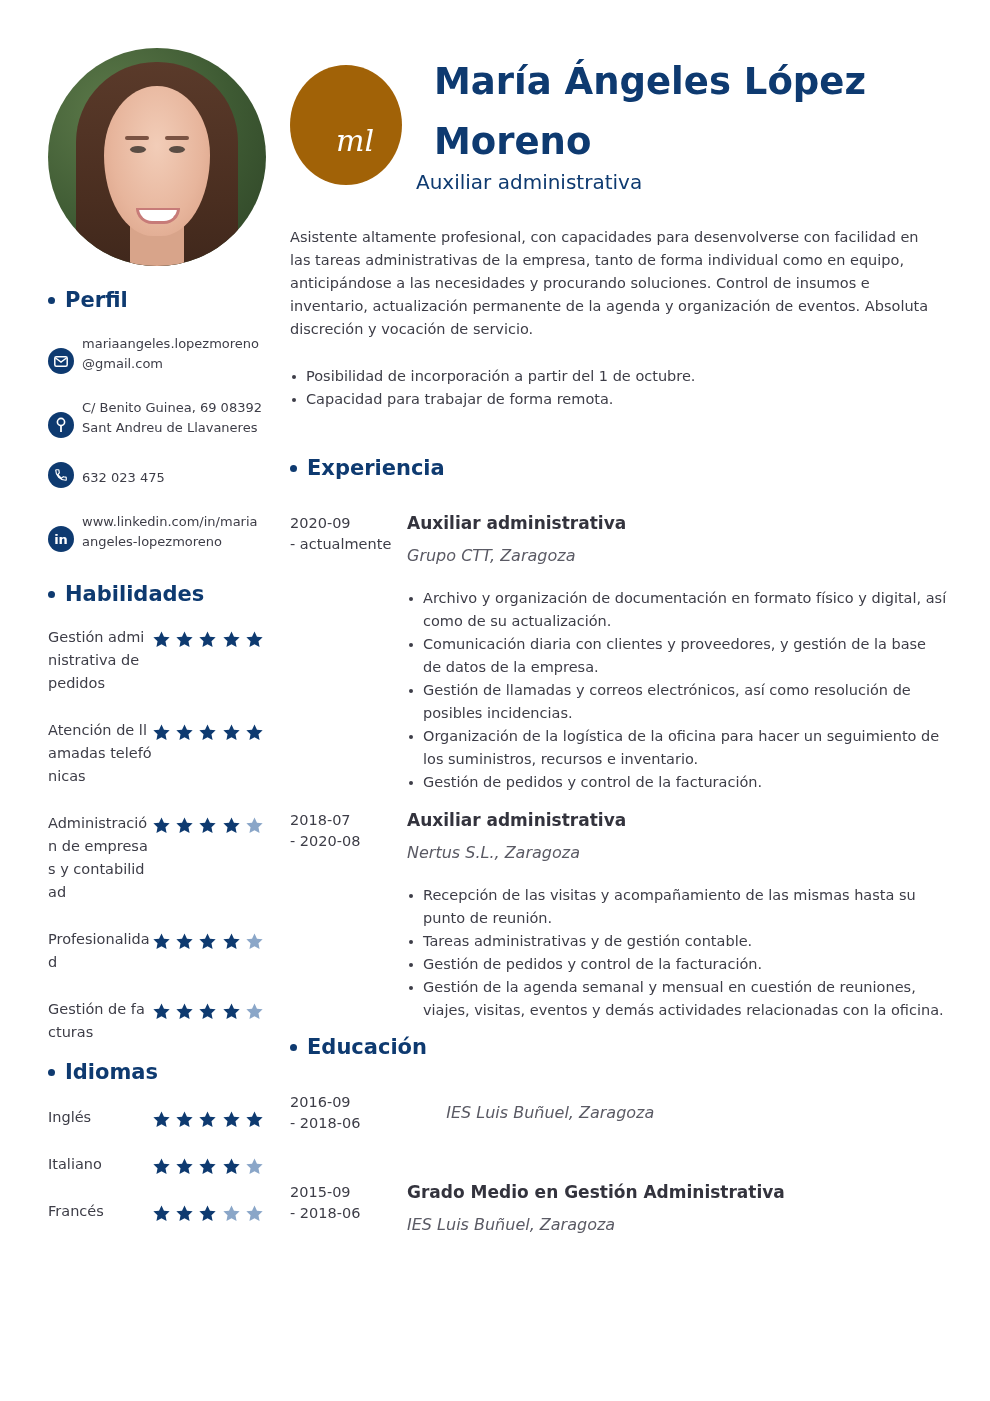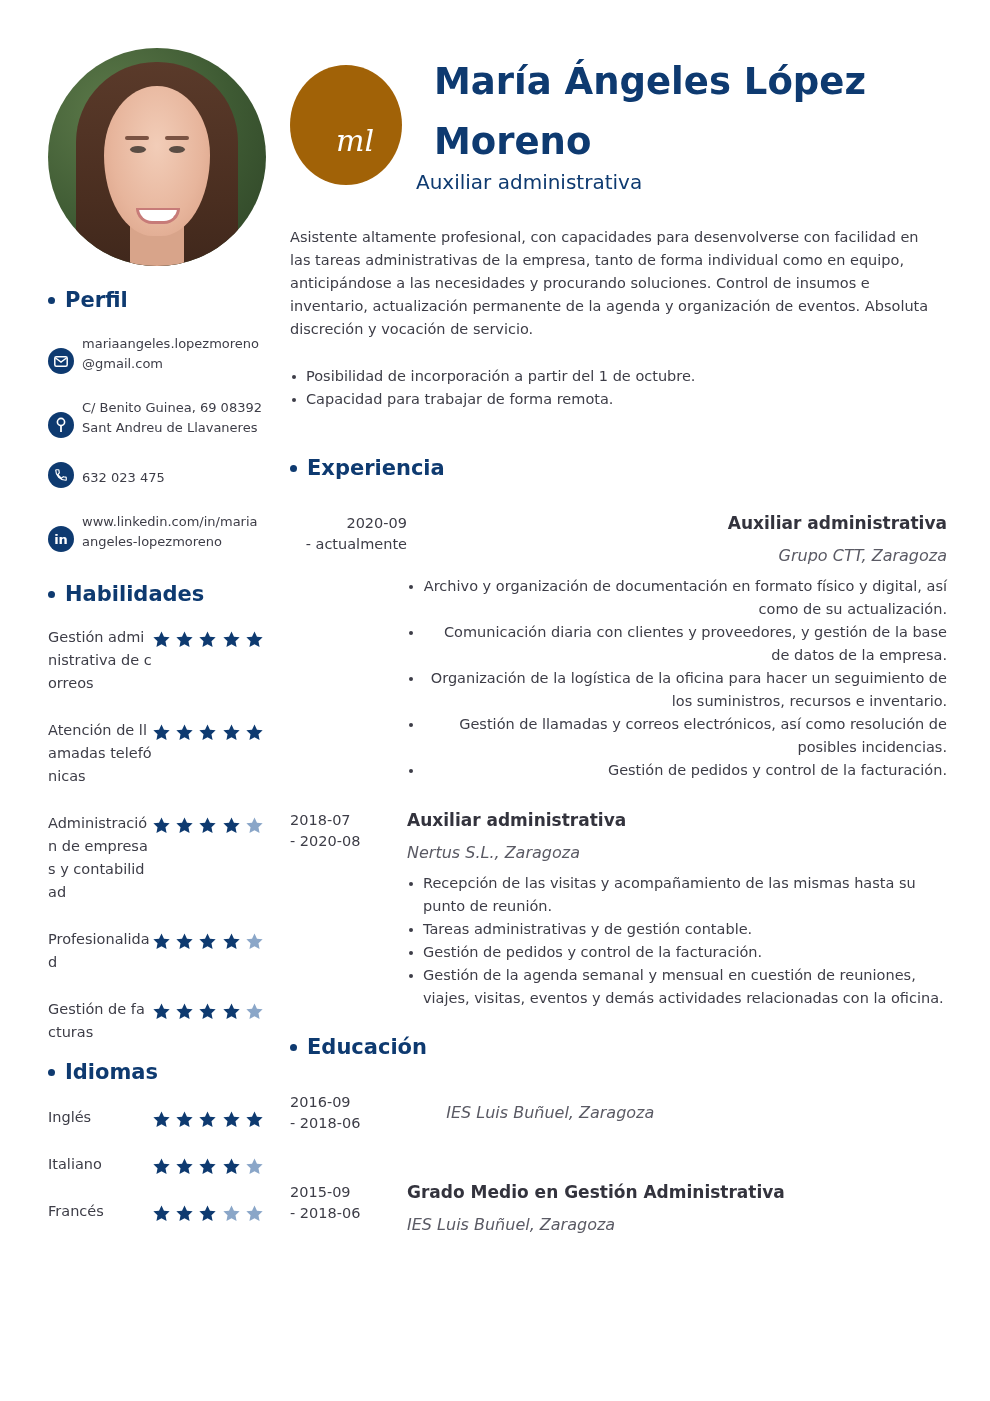--- a/index.html
+++ b/index.html
@@ -93,21 +93,21 @@
     .bullets li::before {
       content: ""; position: absolute; left: 2px; top: 10px; width: 4px; height: 4px;
       border-radius: 50%; background: #3d3d47;
     }
     .summary .bullets { margin-top: 24px; }
     .entry { position: absolute; left: 290px; width: 660px; display: flex; }
     .entry .dates { width: 117px; font-size: 14.5px; line-height: 23px; color: #3d3d47; }
     .entry .body { width: 540px; }
     .entry .role { font-weight: bold; font-size: 17px; color: #33333d; line-height: 22px; }
     .entry .org { font-style: italic; font-size: 16px; color: #5a5a64; margin-top: 11px; line-height: 22px; }
-    .entry .bullets { margin-top: 8px; }
+    .entry .bullets { margin-top: 20px; }
   </style>
 </head>
 <body>
 
 <div class="page">
 
   <aside class="left">
     <div class="photo" title="Foto de perfil">
       <div class="hair"></div>
       <div class="neck"></div>
@@ -158,21 +158,21 @@
         <span class="contact-text">www.linkedin.com/in/mariaangeles-lopezmoreno</span>
       </div>
     </div>
 
     <div class="section-title" style="margin-top:30px; margin-bottom:20px;">
       <span class="dot"></span>
       <span>Habilidades</span>
     </div>
     <div id="skills-list">
         <div class="skill-row">
-          <div class="skill-label">Gestión administrativa de correos</div>
+          <div class="skill-label">Gestión administrativa de pedidos</div>
           <div class="stars">
             <span class="star">
               <svg viewBox="0 0 24 24">
                 <path d="M12 1.8l3.1 6.6 7.2.9-5.3 5 1.4 7.1L12 17.9l-6.4 3.5 1.4-7.1-5.3-5 7.2-.9z" fill="#0e3a70"></path>
               </svg>
             </span>
             <span class="star">
               <svg viewBox="0 0 24 24">
                 <path d="M12 1.8l3.1 6.6 7.2.9-5.3 5 1.4 7.1L12 17.9l-6.4 3.5 1.4-7.1-5.3-5 7.2-.9z" fill="#0e3a70"></path>
               </svg>
@@ -426,33 +426,33 @@
         <li>Posibilidad de incorporación a partir del 1 de octubre.</li>
         <li>Capacidad para trabajar de forma remota.</li>
       </ul>
   </section>
 
   <div class="section-title" style="position:absolute; left:290px; top:456px;">
     <span class="dot"></span>
     <span>Experiencia</span>
   </div>
 
-  <div class="entry" style="top:512px;text-align:right;">
+  <div class="entry" style="top:512px;">
     <div class="dates">
       <div>2020-09</div>
       <div style="margin-top:-2px;">- actualmente</div>
     </div>
     <div class="body">
       <div class="role">Auxiliar administrativa</div>
       <div class="org">Grupo CTT, Zaragoza</div>
       <ul class="bullets">
           <li>Archivo y organización de documentación en formato físico y digital, así como de su actualización.</li>
           <li>Comunicación diaria con clientes y proveedores, y gestión de la base de datos de la empresa.</li>
+          <li>Gestión de llamadas y correos electrónicos, así como resolución de posibles incidencias.</li>
           <li>Organización de la logística de la oficina para hacer un seguimiento de los suministros, recursos e inventario.</li>
-          <li>Gestión de llamadas y correos electrónicos, así como resolución de posibles incidencias.</li>
           <li>Gestión de pedidos y control de la facturación.</li>
         </ul>
     </div>
   </div>
 
   <div class="entry" style="top:809px;">
     <div class="dates">
       <div>2018-07</div>
       <div style="margin-top:-2px;">- 2020-08</div>
     </div>

